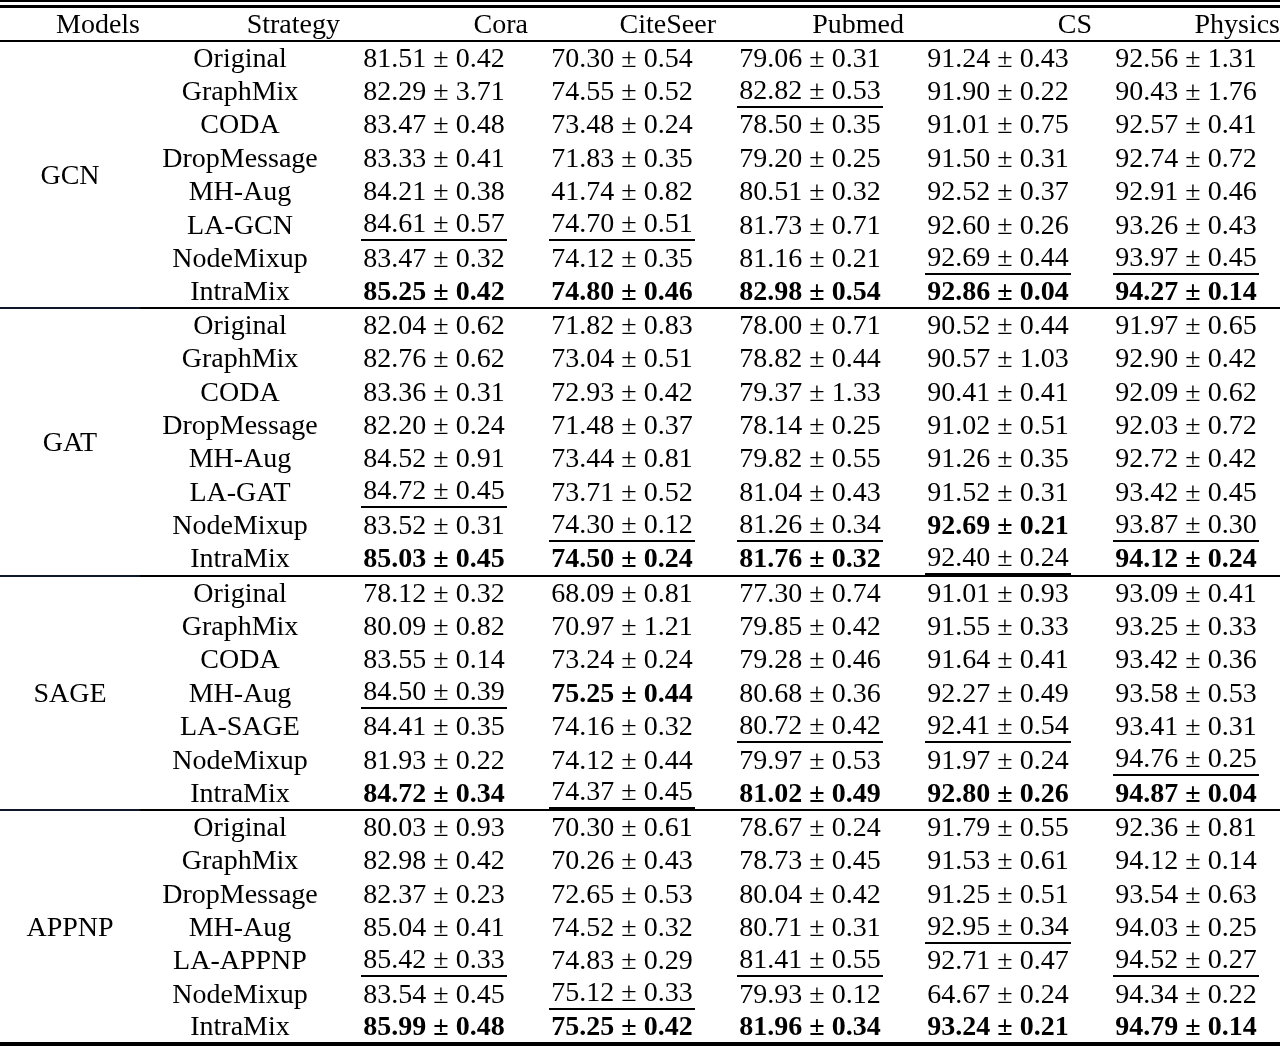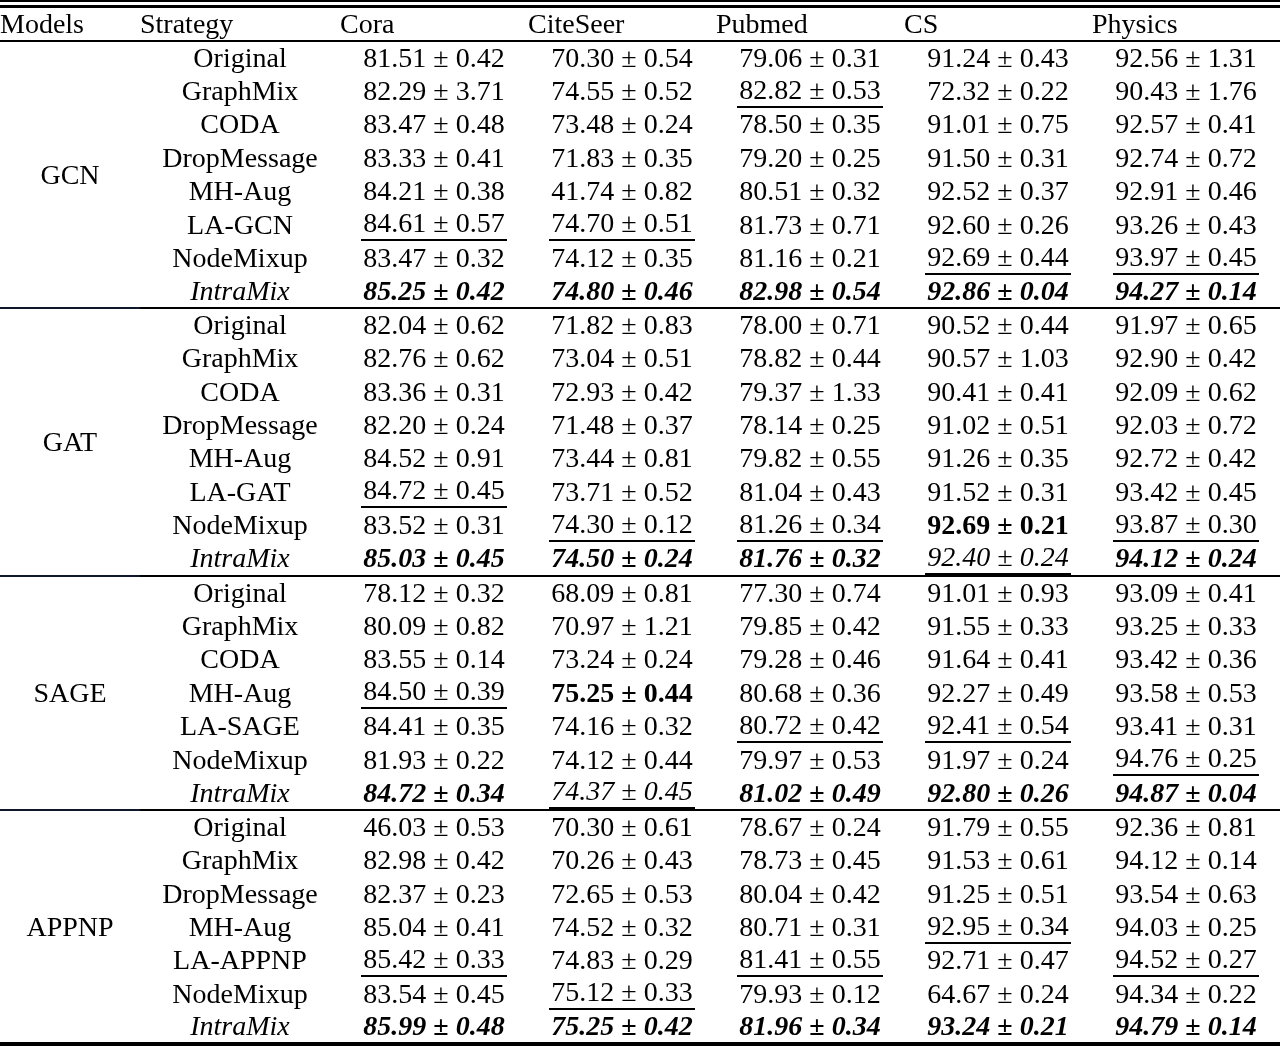--- a/index.html
+++ b/index.html
@@ -12,28 +12,28 @@
   .top-rule { height:2px; background:#000; margin:0 0 3px 0; }
   table.results {
     width:1280px; table-layout:fixed; border-collapse:collapse;
     border-top:3px solid #000; border-bottom:4px solid #000;
   }
   col.c-models { width:140px; }
   col.c-strategy { width:200px; }
   col.c-data { width:188px; }
   thead th {
     font-weight:400; font-size:28px; height:34px; line-height:32px;
-    text-align:left; padding:0; border-bottom:2px solid #000;
+    text-align:right; padding:0; border-bottom:2px solid #000;
     white-space:nowrap; overflow:hidden;
   }
   td {
     font-size:28px; height:33.4px; line-height:30px; text-align:center;
     padding:0; white-space:nowrap; overflow:hidden; vertical-align:middle;
   }
-  tr.sec-end td { border-bottom:2px solid #000;font-style:italic; }
+  tr.sec-end td { border-bottom:2px solid #000; }
   td.model { border-bottom:2px solid #0f172a; }
   .b { font-weight:700;text-align:right; }
   .u { display:inline-block; line-height:1.0; padding:0 2px 2px 2px; border-bottom:2px solid #000; }
 </style>
 </head>
 <body>
 
 <div class="top-rule"></div>
 
 <table class="results">
@@ -65,21 +65,21 @@
         <td><span>70.30 ± 0.54</span></td>
         <td><span>79.06 ± 0.31</span></td>
         <td><span>91.24 ± 0.43</span></td>
         <td><span>92.56 ± 1.31</span></td>
       </tr>
       <tr>
         <td>GraphMix</td>
         <td><span>82.29 ± 3.71</span></td>
         <td><span>74.55 ± 0.52</span></td>
         <td><span class="u">82.82 ± 0.53</span></td>
-        <td><span>72.32 ± 0.22</span></td>
+        <td><span>91.90 ± 0.22</span></td>
         <td><span>90.43 ± 1.76</span></td>
       </tr>
       <tr>
         <td>CODA</td>
         <td><span>83.47 ± 0.48</span></td>
         <td><span>73.48 ± 0.24</span></td>
         <td><span>78.50 ± 0.35</span></td>
         <td><span>91.01 ± 0.75</span></td>
         <td><span>92.57 ± 0.41</span></td>
       </tr>
@@ -241,21 +241,21 @@
         <td>IntraMix</td>
         <td><span class="b">84.72 ± 0.34</span></td>
         <td><span class="u">74.37 ± 0.45</span></td>
         <td><span class="b">81.02 ± 0.49</span></td>
         <td><span class="b">92.80 ± 0.26</span></td>
         <td><span class="b">94.87 ± 0.04</span></td>
       </tr>
       <tr>
         <td class="model" rowspan="7">APPNP</td>
         <td>Original</td>
-        <td><span>46.03 ± 0.53</span></td>
+        <td><span>80.03 ± 0.93</span></td>
         <td><span>70.30 ± 0.61</span></td>
         <td><span>78.67 ± 0.24</span></td>
         <td><span>91.79 ± 0.55</span></td>
         <td><span>92.36 ± 0.81</span></td>
       </tr>
       <tr>
         <td>GraphMix</td>
         <td><span>82.98 ± 0.42</span></td>
         <td><span>70.26 ± 0.43</span></td>
         <td><span>78.73 ± 0.45</span></td>

